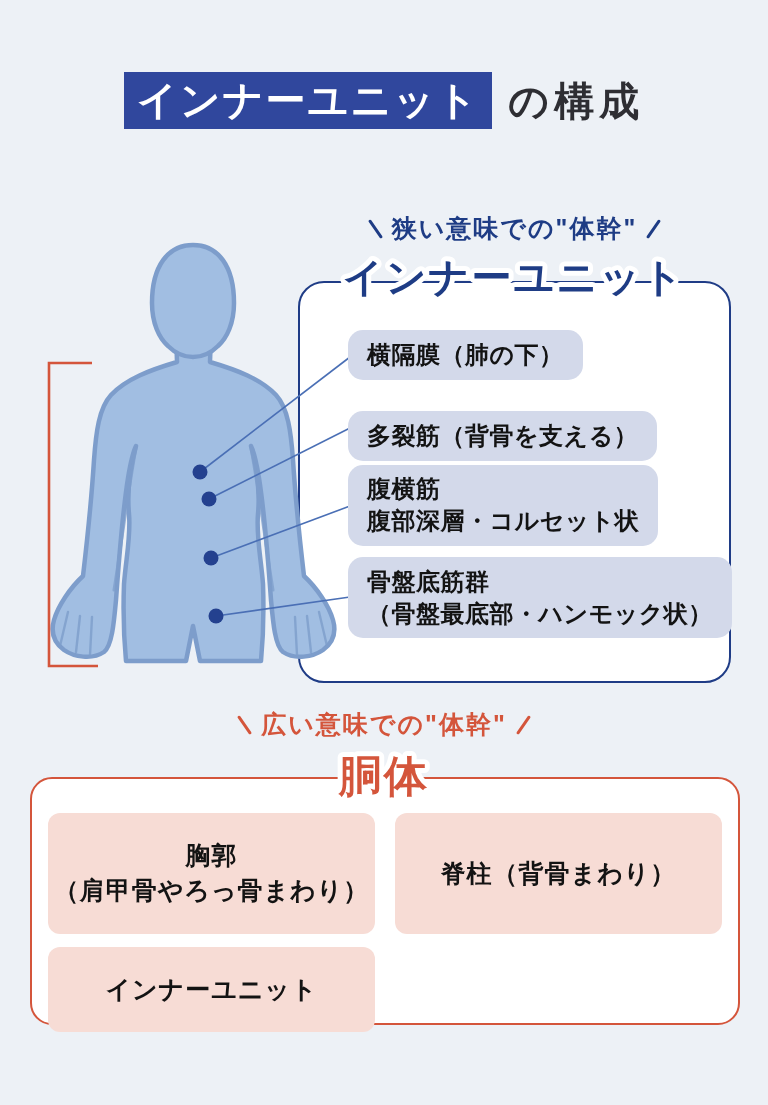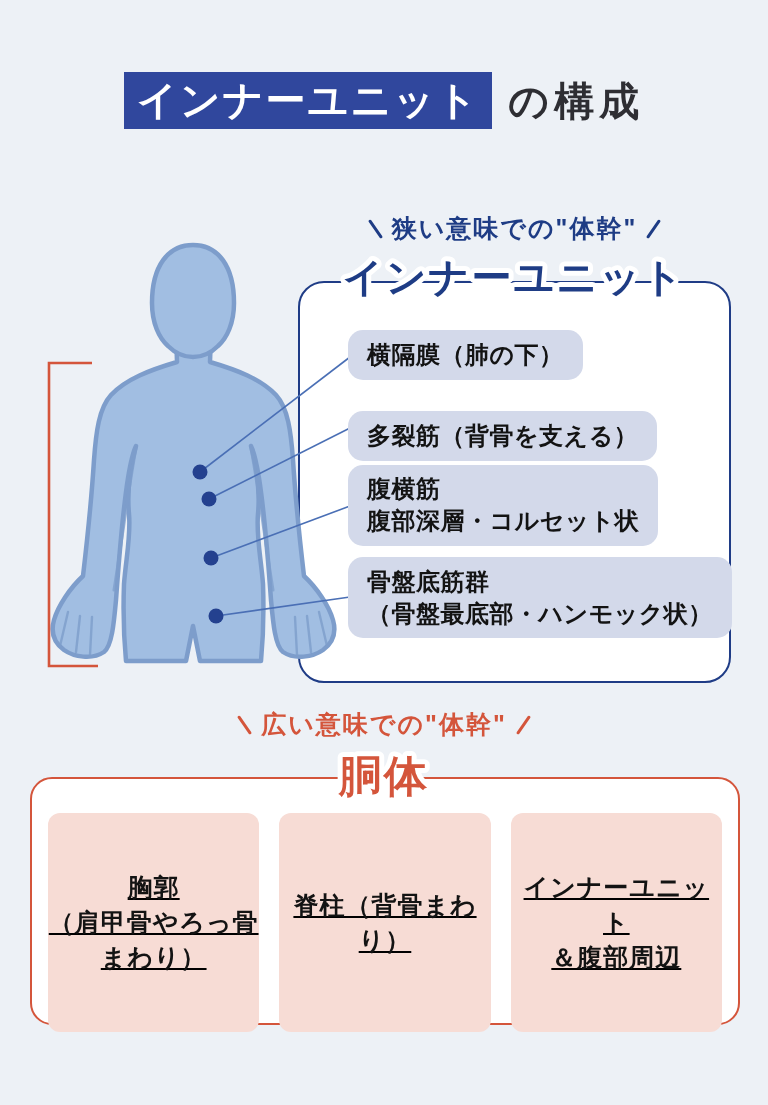--- a/index.html
+++ b/index.html
@@ -74,21 +74,21 @@
   }
   .muscle-label span { display:block; }
   .label-1 { top:330px; }
   .label-2 { top:398px;margin-top:13px; }
   .label-3 { top:465px;font-family:Liberation Serif, serif; }
   .label-4 { top:557px; }
 
   
   .torso-grid {
     position:absolute; left:48px; top:813px; width:674px; height:219px;
-    display:grid; grid-template-columns:1fr 1fr 1fr; gap:13px 20px;text-decoration:underline;
+    display:grid; grid-template-columns:1fr 1fr; gap:13px 20px;
   }
   .torso-cell {
     background:#f7dcd5; border-radius:12px;
     display:flex; flex-direction:column; align-items:center; justify-content:center;
     font-size:25px; font-weight:bold; color:#131313;
     line-height:1.4; letter-spacing:1px; text-align:center;
   }
   .torso-cell span { display:block; }
 </style>
 </head>
@@ -207,17 +207,16 @@
     <div class="torso-cell">
       <span>胸郭</span>
       <span>（肩甲骨やろっ骨まわり）</span>
     </div>
     <div class="torso-cell">
       <span>脊柱（背骨まわり）</span>
       <span></span>
     </div>
     <div class="torso-cell">
       <span>インナーユニット</span>
-      <span>＆腹部周辺</span>
     </div>
   </div>
 
 </div>
 
 </body></html>

